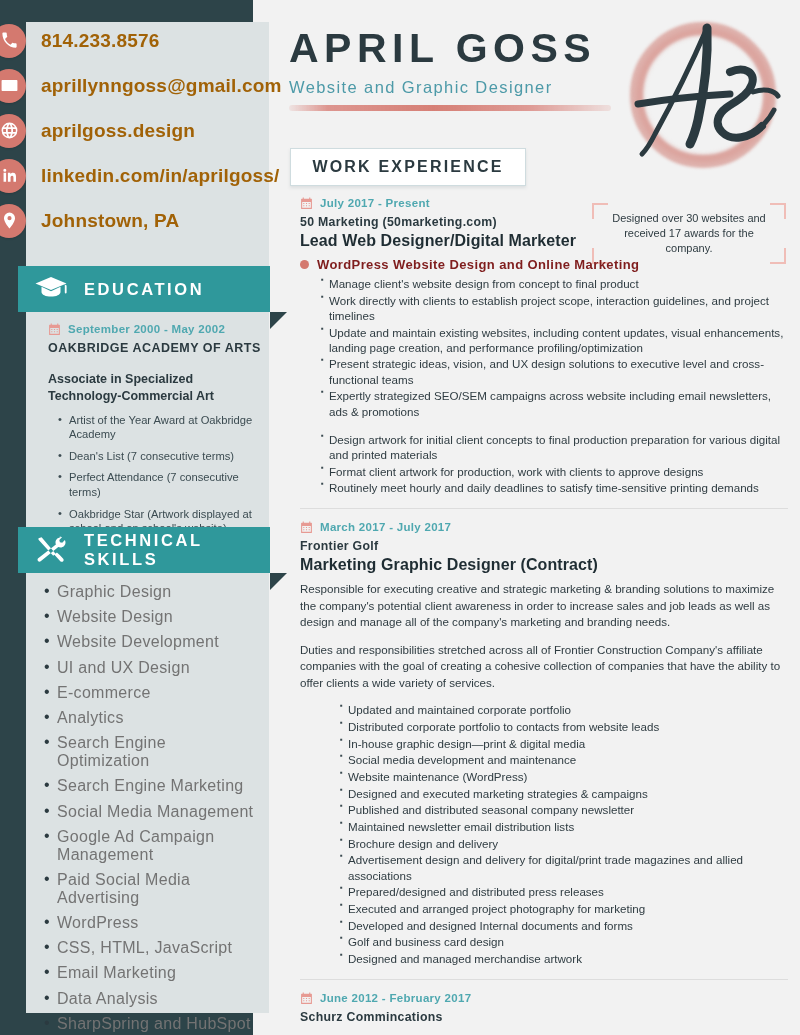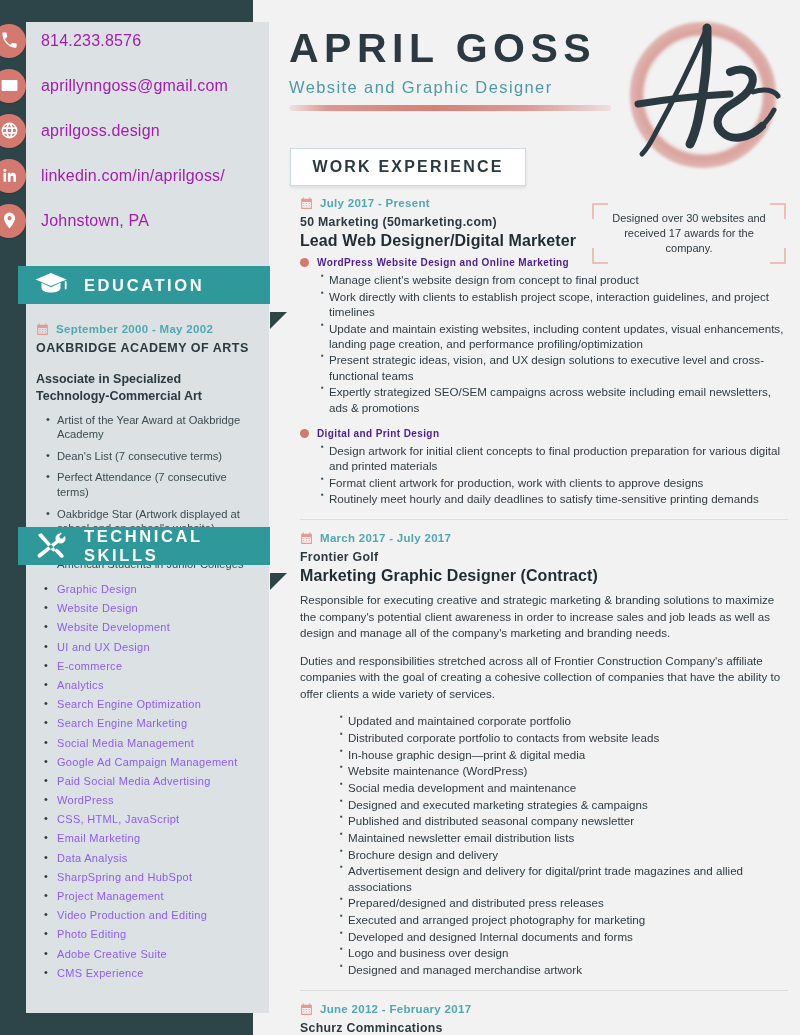--- a/index.html
+++ b/index.html
@@ -50,32 +50,33 @@
     flex: 0 0 34px;
     margin-left: -8px;
     display: flex;
     align-items: center;
     justify-content: center;
     box-shadow: 0 1px 2px rgba(0,0,0,.12);
   }
   .contact-icon svg { width: 19px; height: 19px; fill: #fff; }
   .contact-text {
     margin-left: 15px;
-    font-size: 16px;
-    color: #a21caf;
+    font-size: 19px;
+    color: #a16207;
     letter-spacing: .2px;
     white-space: nowrap;
+    font-weight: bold;
   }
 
   
   .banner {
     position: absolute;
     left: 18px;
     width: 252px;
-    height: 38px;
+    height: 46px;
     background: #2f989b;
     display: flex;
     align-items: center;
     padding-left: 16px;
     z-index: 3;
   }
   .banner .b-icon { width: 34px; height: 30px; flex: 0 0 34px; }
   .banner .b-icon svg { width: 34px; height: 30px; fill: #fff; }
   .banner .b-label {
     margin-left: 16px;
@@ -94,21 +95,21 @@
   }
 
   #banner-education { top: 266px; }
   #fold-education   { top: 312px; }
   #banner-skills    { top: 527px; }
   #fold-skills      { top: 573px; }
 
   
   .edu-body {
     position: absolute;
-    left: 36px; top: 322px;
+    left: 48px; top: 322px;
     width: 215px;
   }
   .date-line {
     display: flex;
     align-items: center;
     gap: 7px;
     margin-bottom: 6px;
   }
   .cal-ico { width: 13px; height: 13px; flex: 0 0 13px; }
   .cal-ico svg { width: 13px; height: 13px; fill: #e79a93; }
@@ -148,22 +149,22 @@
   }
 
   
   .skills-body {
     position: absolute;
     left: 44px; top: 583px;
     width: 215px;
   }
   .skills-list { list-style: none; }
   .skills-list li {
-    font-size: 11px;
-    color: #8b5cf6;
+    font-size: 16px;
+    color: #737373;
     letter-spacing: .3px;
     margin-bottom: 7.2px;
     padding-left: 13px;
     position: relative;
   }
   .skills-list li::before {
     content: "\2022";
     position: absolute; left: 0; top: -1px;
     color: #2b3a40;
   }
@@ -267,22 +268,22 @@
     gap: 8px;
     margin-bottom: 4px;
   }
   .sub-dot {
     width: 9px; height: 9px;
     border-radius: 50%;
     background: #d4796f;
     flex: 0 0 9px;
   }
   .sub-title {
-    font-size: 10px;
-    color: #4c1d95;
+    font-size: 13px;
+    color: #7f1d1d;
     font-weight: bold;
     letter-spacing: .4px;
   }
 
   ul.dash-list { list-style: none; padding-left: 21px; }
   ul.dash-list li {
     font-size: 11.6px;
     color: #2f3c42;
     line-height: 1.31;
     margin-bottom: 1.5px;
@@ -514,24 +515,20 @@
       <ul class="dash-list">
         <li>Manage client's website design from concept to final product</li>
         <li>Work directly with clients to establish project scope, interaction guidelines, and project timelines</li>
         <li>Update and maintain existing websites, including content updates, visual enhancements, landing page creation, and performance profiling/optimization</li>
         <li>Present strategic ideas, vision, and UX design solutions to executive level and cross-functional teams</li>
         <li>Expertly strategized SEO/SEM campaigns across website including email newsletters, ads &amp; promotions</li>
       </ul>
     </div>
 
     <div class="subsection" style="margin-top:13px">
-      <div class="sub-head">
-        <span class="sub-dot"></span>
-        <span class="sub-title">Digital and Print Design</span>
-      </div>
       <ul class="dash-list">
         <li>Design artwork for initial client concepts to final production preparation for various digital and printed materials</li>
         <li>Format client artwork for production, work with clients to approve designs</li>
         <li>Routinely meet hourly and daily deadlines to satisfy time-sensitive printing demands</li>
       </ul>
     </div>
   </div>
 
   <div class="divider"></div>
 
@@ -545,31 +542,31 @@
       <span class="date-text">March 2017 - July 2017</span>
     </div>
     <div class="job-company">Frontier Golf</div>
     <div class="job-title">Marketing Graphic Designer (Contract)</div>
     <p class="para">Responsible for executing creative and strategic marketing &amp; branding solutions to maximize the company's potential client awareness in order to increase sales and job leads as well as design and manage all of the company's marketing and branding needs.</p>
     <p class="para">Duties and responsibilities stretched across all of Frontier Construction Company's affiliate companies with the goal of creating a cohesive collection of companies that have the ability to offer clients a wide variety of services.</p>
     <ul class="dash-list indent">
       <li>Updated and maintained corporate portfolio</li>
       <li>Distributed corporate portfolio to contacts from website leads</li>
       <li>In-house graphic design—print &amp; digital media</li>
+      <li>Social media development and maintenance</li>
       <li>Website maintenance (WordPress)</li>
-      <li>Social media development and maintenance</li>
       <li>Designed and executed marketing strategies &amp; campaigns</li>
       <li>Published and distributed seasonal company newsletter</li>
       <li>Maintained newsletter email distribution lists</li>
       <li>Brochure design and delivery</li>
       <li>Advertisement design and delivery for digital/print trade magazines and allied associations</li>
       <li>Prepared/designed and distributed press releases</li>
       <li>Executed and arranged project photography for marketing</li>
       <li>Developed and designed Internal documents and forms</li>
-      <li>Logo and business over design</li>
+      <li>Golf and business card design</li>
       <li>Designed and managed merchandise artwork</li>
     </ul>
   </div>
 
   <div class="divider"></div>
 
   <div class="job">
     <div class="date-line">
       <span class="cal-ico">
         <svg viewBox="0 0 24 24">

